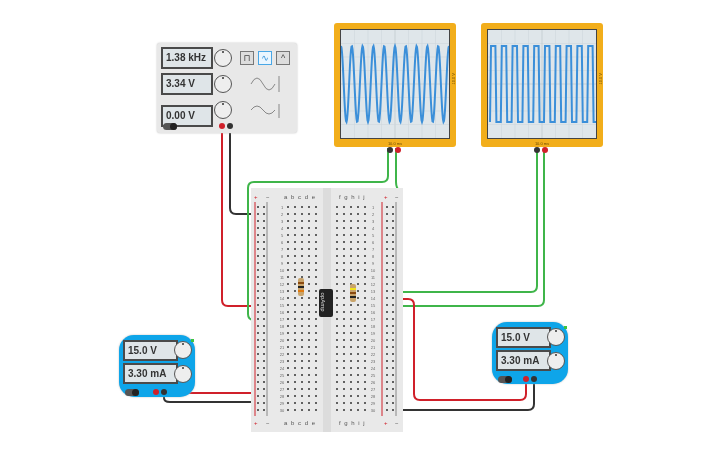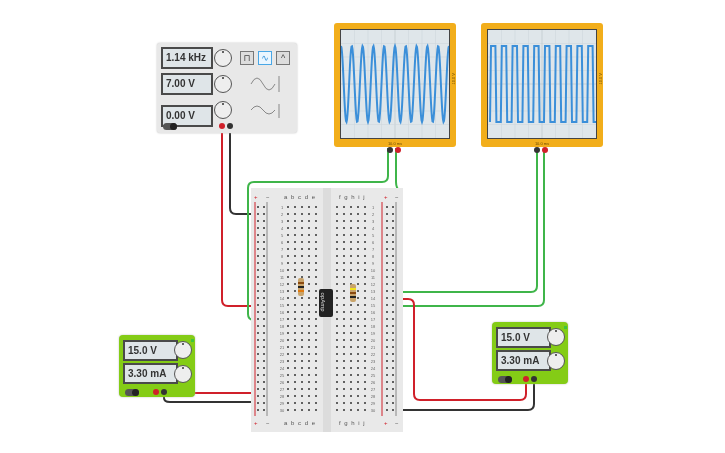--- a/index.html
+++ b/index.html
@@ -20,21 +20,21 @@
   
   .scope{width:122px;height:124px;background:#f2ae1b;border-radius:3px;}
   .screen{position:absolute;left:6px;top:6px;width:108px;height:108px;background:#dfe6ea;border:1.5px solid #444;}
   .scope-label-x{position:absolute;left:0;right:0;bottom:1px;text-align:center;font-size:4px;color:#6b4a00;}
   .scope-label-y{position:absolute;right:0px;top:50px;font-size:4px;color:#6b4a00;writing-mode:vertical-rl;transform:rotate(180deg);}
   
   .bb{left:251px;top:188px;width:152px;height:244px;background:#e9e9e9;}
   .bbtext{position:absolute;font-size:6px;color:#555;}
   .bbplus{color:#d0202a;}
   
-  .psu{width:76px;height:62px;background:#84cc16;border-radius:4px;box-shadow:0 0 2px #bbb;}
+  .psu{width:76px;height:62px;background:#0ea5e9;border-radius:15px;box-shadow:0 0 2px #bbb;}
   .psu .lcd{left:4px;width:48px;height:17px;line-height:17px;font-size:10px;}
   .led{position:absolute;width:3px;height:3px;background:#3ec43e;}
 </style>
 </head>
 <body>
 
 <svg class="abs" style="left:0;top:0" width="725" height="453">
 
   <path d="M222 128 V300 Q222 306 228 306 H300" stroke="#d0202a" stroke-width="2" fill="none"></path>
 
@@ -54,22 +54,22 @@
 
   <path d="M164 393 V398 Q164 402 170 402 H262" stroke="#333" stroke-width="2" fill="none"></path>
 
   <path d="M265 270 H300" stroke="#1f9ad6" stroke-width="2" fill="none"></path>
   <path d="M308 300 V284 Q308 278 314 278 H338" stroke="#1f9ad6" stroke-width="2" fill="none"></path>
 
   <path d="M266 415 H398" stroke="#333" stroke-width="2" fill="none"></path>
 </svg>
 
 <div class="abs fgen">
-  <div class="lcd" style="top:4px">1.14 kHz</div>
-  <div class="lcd" style="top:30px">7.00 V</div>
+  <div class="lcd" style="top:4px">1.38 kHz</div>
+  <div class="lcd" style="top:30px">3.34 V</div>
   <div class="lcd" style="top:62px">0.00 V</div>
   <div class="knob" style="left:57px;top:6px"></div>
   <div class="knob" style="left:57px;top:32px"></div>
   <div class="knob" style="left:57px;top:58px"></div>
   <div class="wbtn" style="left:83px;top:8px"><span>⊓</span></div>
   <div class="wbtn active" style="left:101px;top:8px"><span>∿</span></div>
   <div class="wbtn" style="left:119px;top:8px"><span>^</span></div>
   <svg class="abs" style="left:92px;top:31px" width="40" height="50">
     <path d="M2 10 Q8 -2 14 10 T26 10" stroke="#888" fill="none"></path>
     <line x1="30" y1="2" x2="30" y2="18" stroke="#888"></line>

